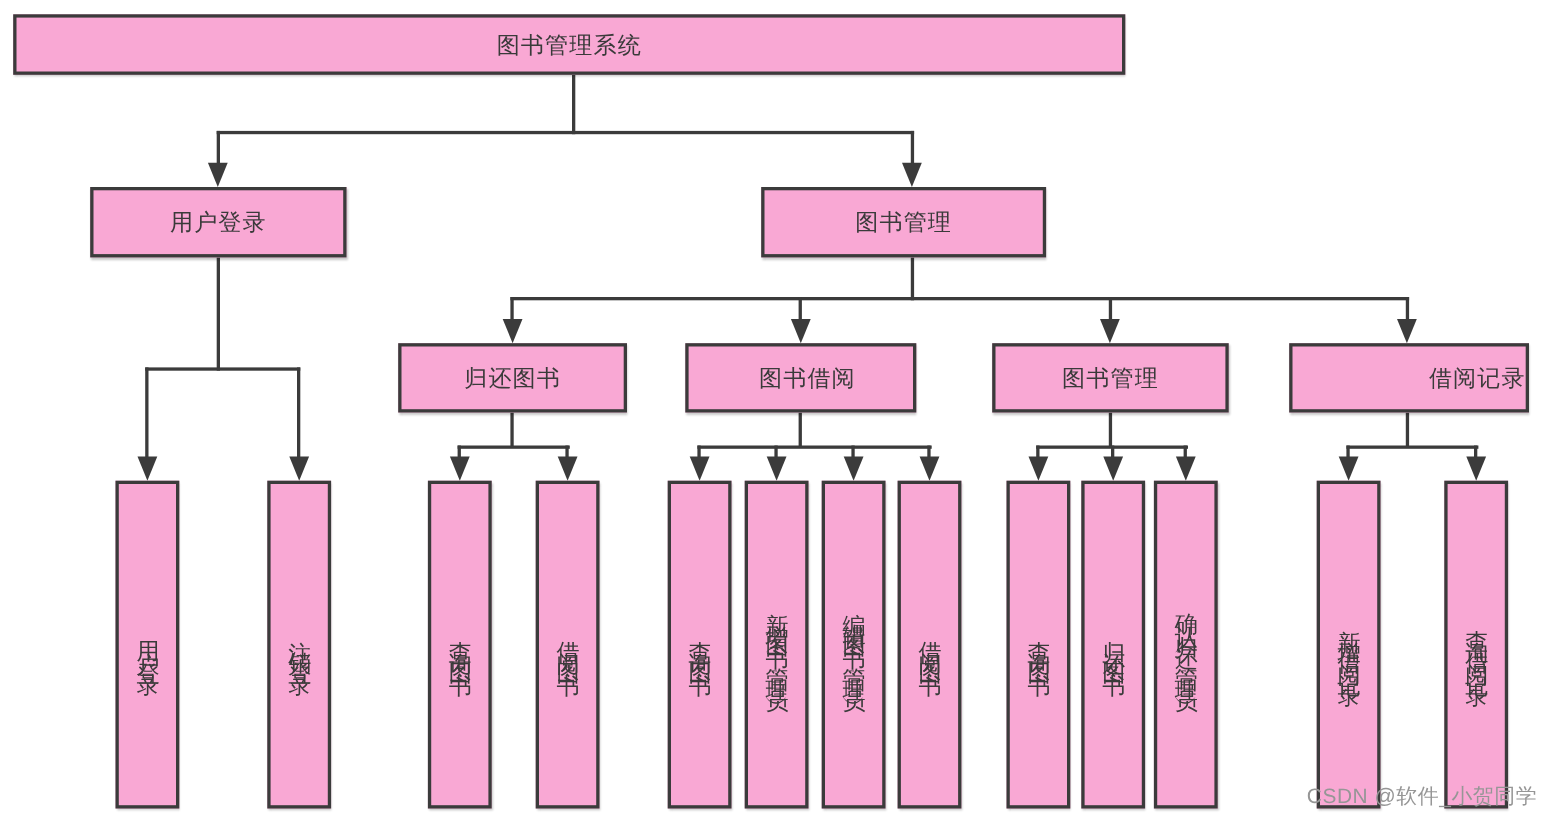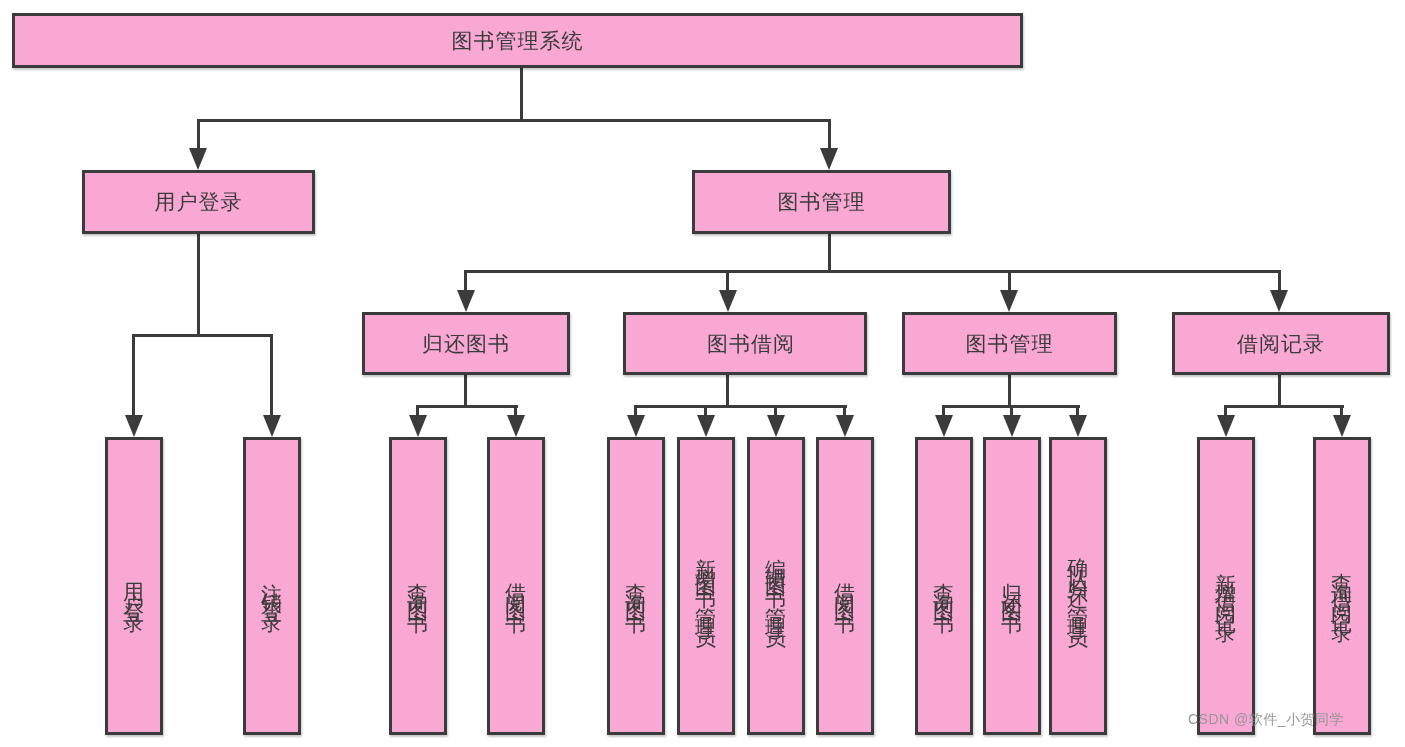--- a/index.html
+++ b/index.html
@@ -38,21 +38,21 @@
     width: 0; height: 0;
     border-left: 9px solid transparent;
     border-right: 9px solid transparent;
     border-top: 22px solid var(--line, #3b3b3b);
     z-index: 1;
   }
   .watermark {
     position: absolute;
     left: 1188px;
     top: 711px;
-    font-size: 14px;
+    font-size: 19px;
     letter-spacing: 0.5px;
     color: var(--wm, rgba(150,150,150,0.85));
     z-index: 5;
     white-space: nowrap;
   }
 </style>
 </head>
 <body>
 
 <div class="stage">
@@ -89,27 +89,27 @@
   <div class="vline" style="left:1008px; top:270px; height:22px;"></div>
   <div class="vline" style="left:1278px; top:270px; height:22px;"></div>
   <div class="arrow" style="left:457px; top:290px;"></div>
   <div class="arrow" style="left:719px; top:290px;"></div>
   <div class="arrow" style="left:1000px; top:290px;"></div>
   <div class="arrow" style="left:1270px; top:290px;"></div>
 
   <div class="box hbox" style="left:362px; top:312px; width:208px; height:63px;">
     <span>归还图书</span>
   </div>
-  <div class="box hbox" style="left:623px; top:312px; width:244px; height:63px;padding-left:12px;">
+  <div class="box hbox" style="left:623px; top:312px; width:210px; height:63px;padding-left:12px;">
     <span>图书借阅</span>
   </div>
   <div class="box hbox" style="left:902px; top:312px; width:215px; height:63px;">
     <span>图书管理</span>
   </div>
-  <div class="box hbox" style="left:1172px; top:312px; width:218px; height:63px;">
+  <div class="box hbox" style="left:1172px; top:312px; width:218px; height:63px;justify-content:flex-end;">
     <span>借阅记录</span>
   </div>
 
   <div class="vline" style="left:464px; top:375px; height:32px;"></div>
   <div class="vline" style="left:726px; top:375px; height:32px;"></div>
   <div class="vline" style="left:1008px; top:375px; height:32px;"></div>
   <div class="vline" style="left:1278px; top:375px; height:32px;"></div>
 
   <div class="hline" style="left:416px; top:405px; width:102px;"></div>
   <div class="hline" style="left:634px; top:405px; width:213px;"></div>

